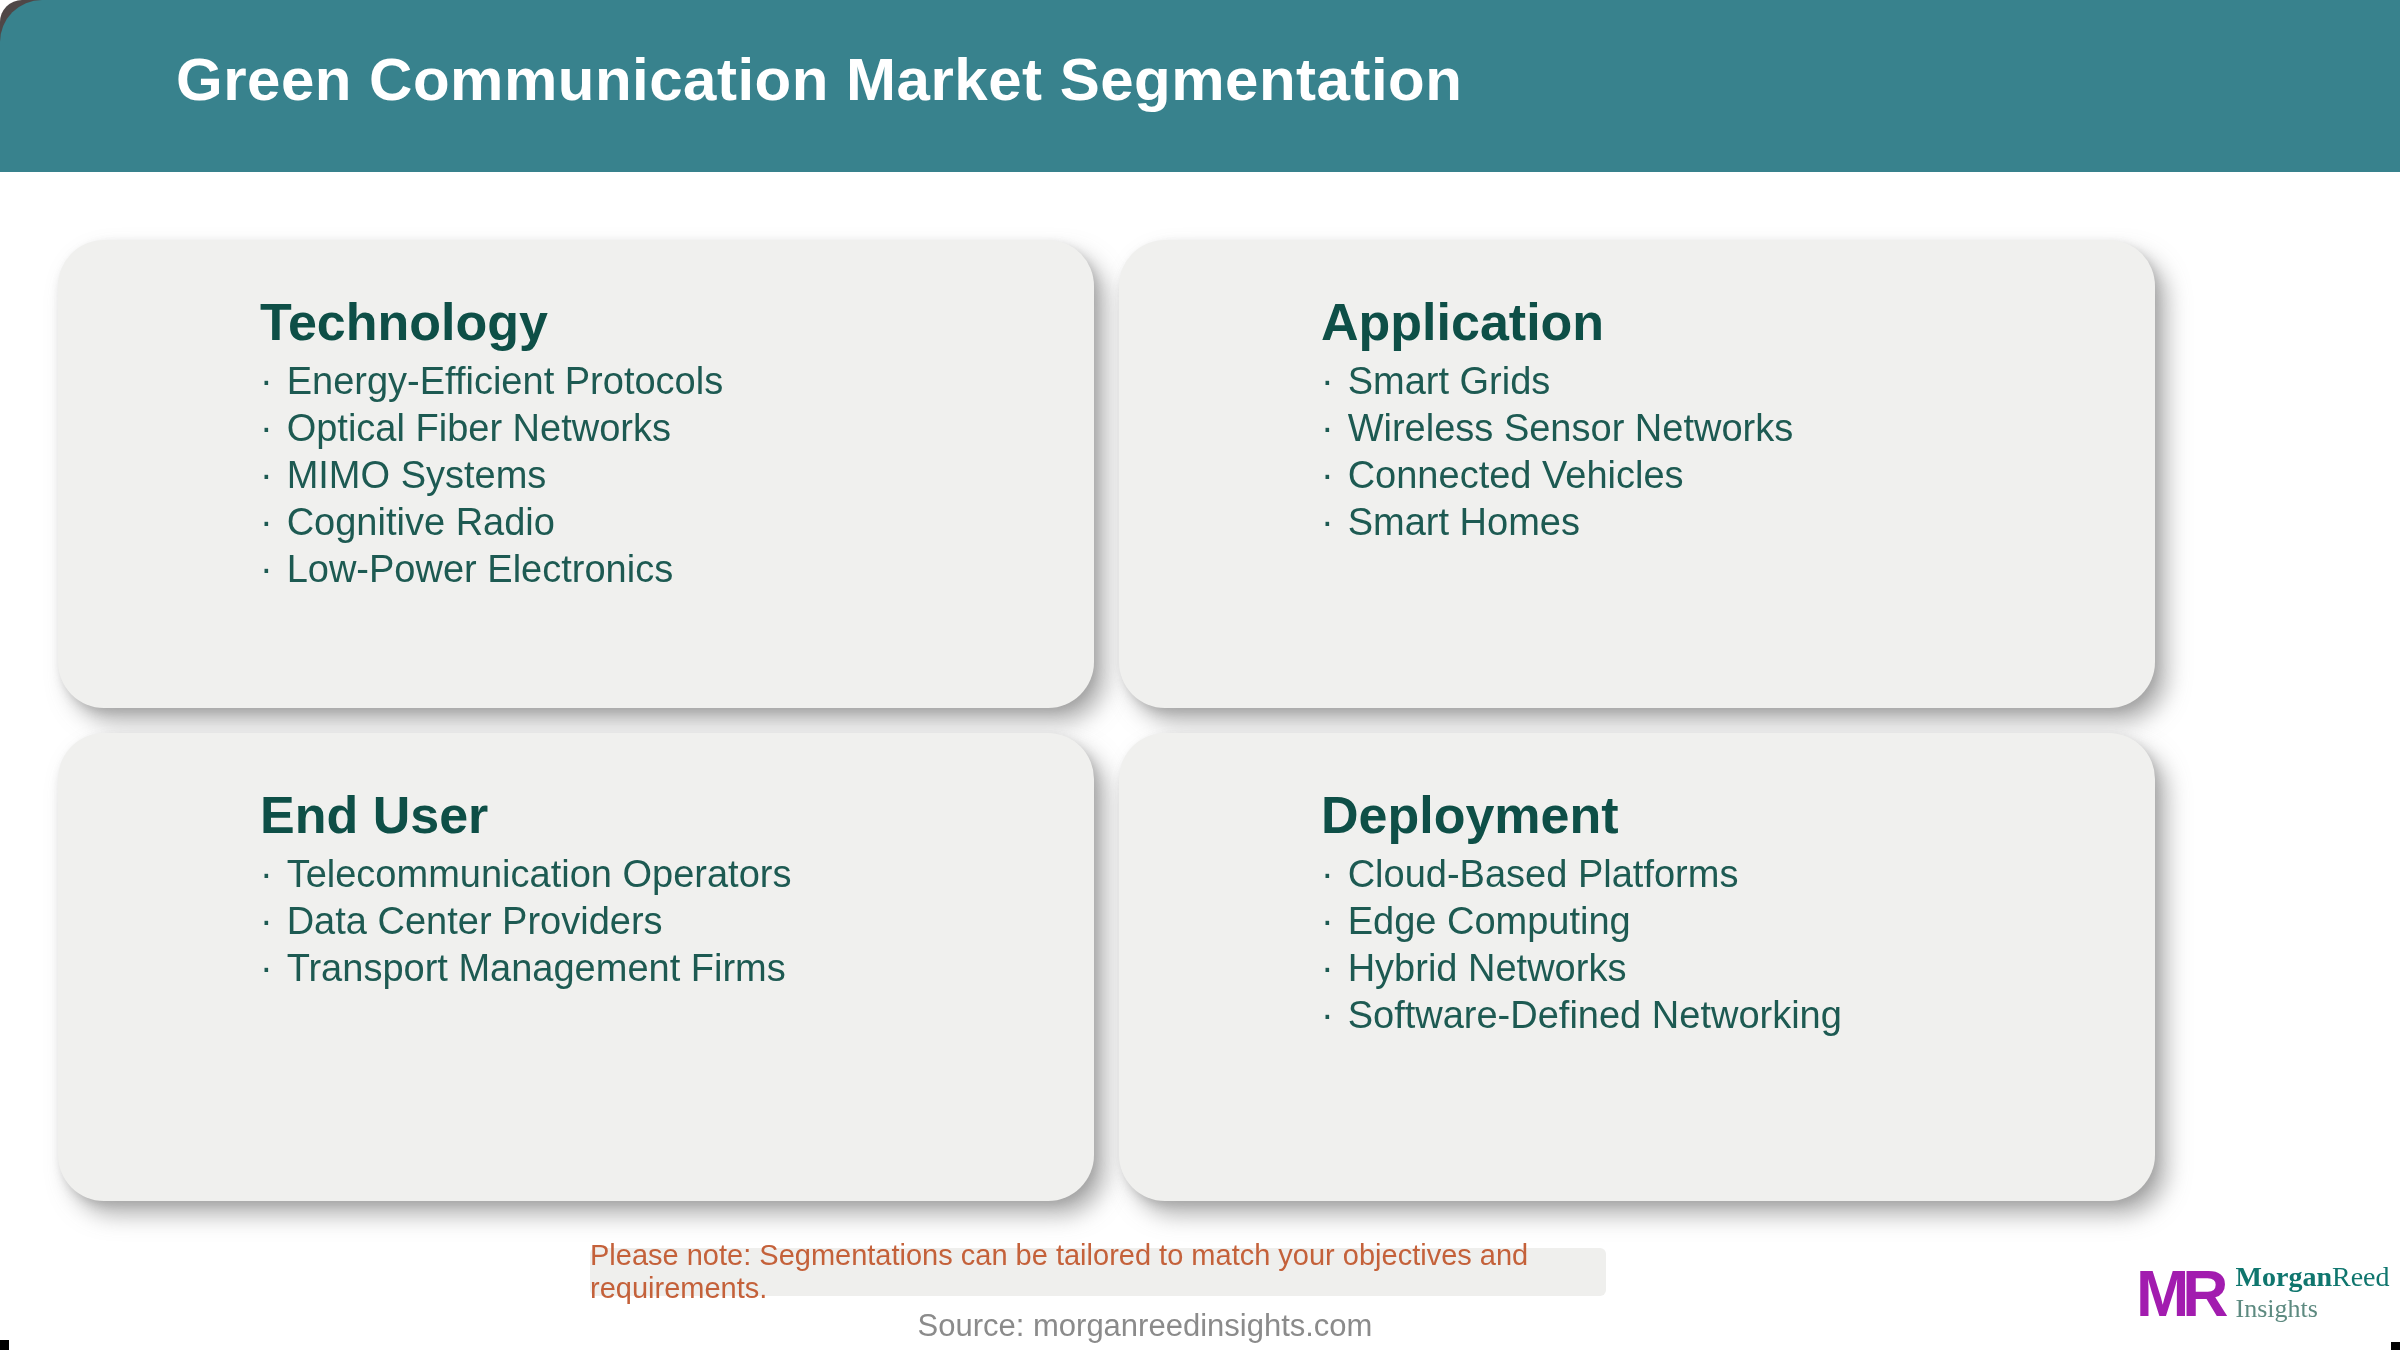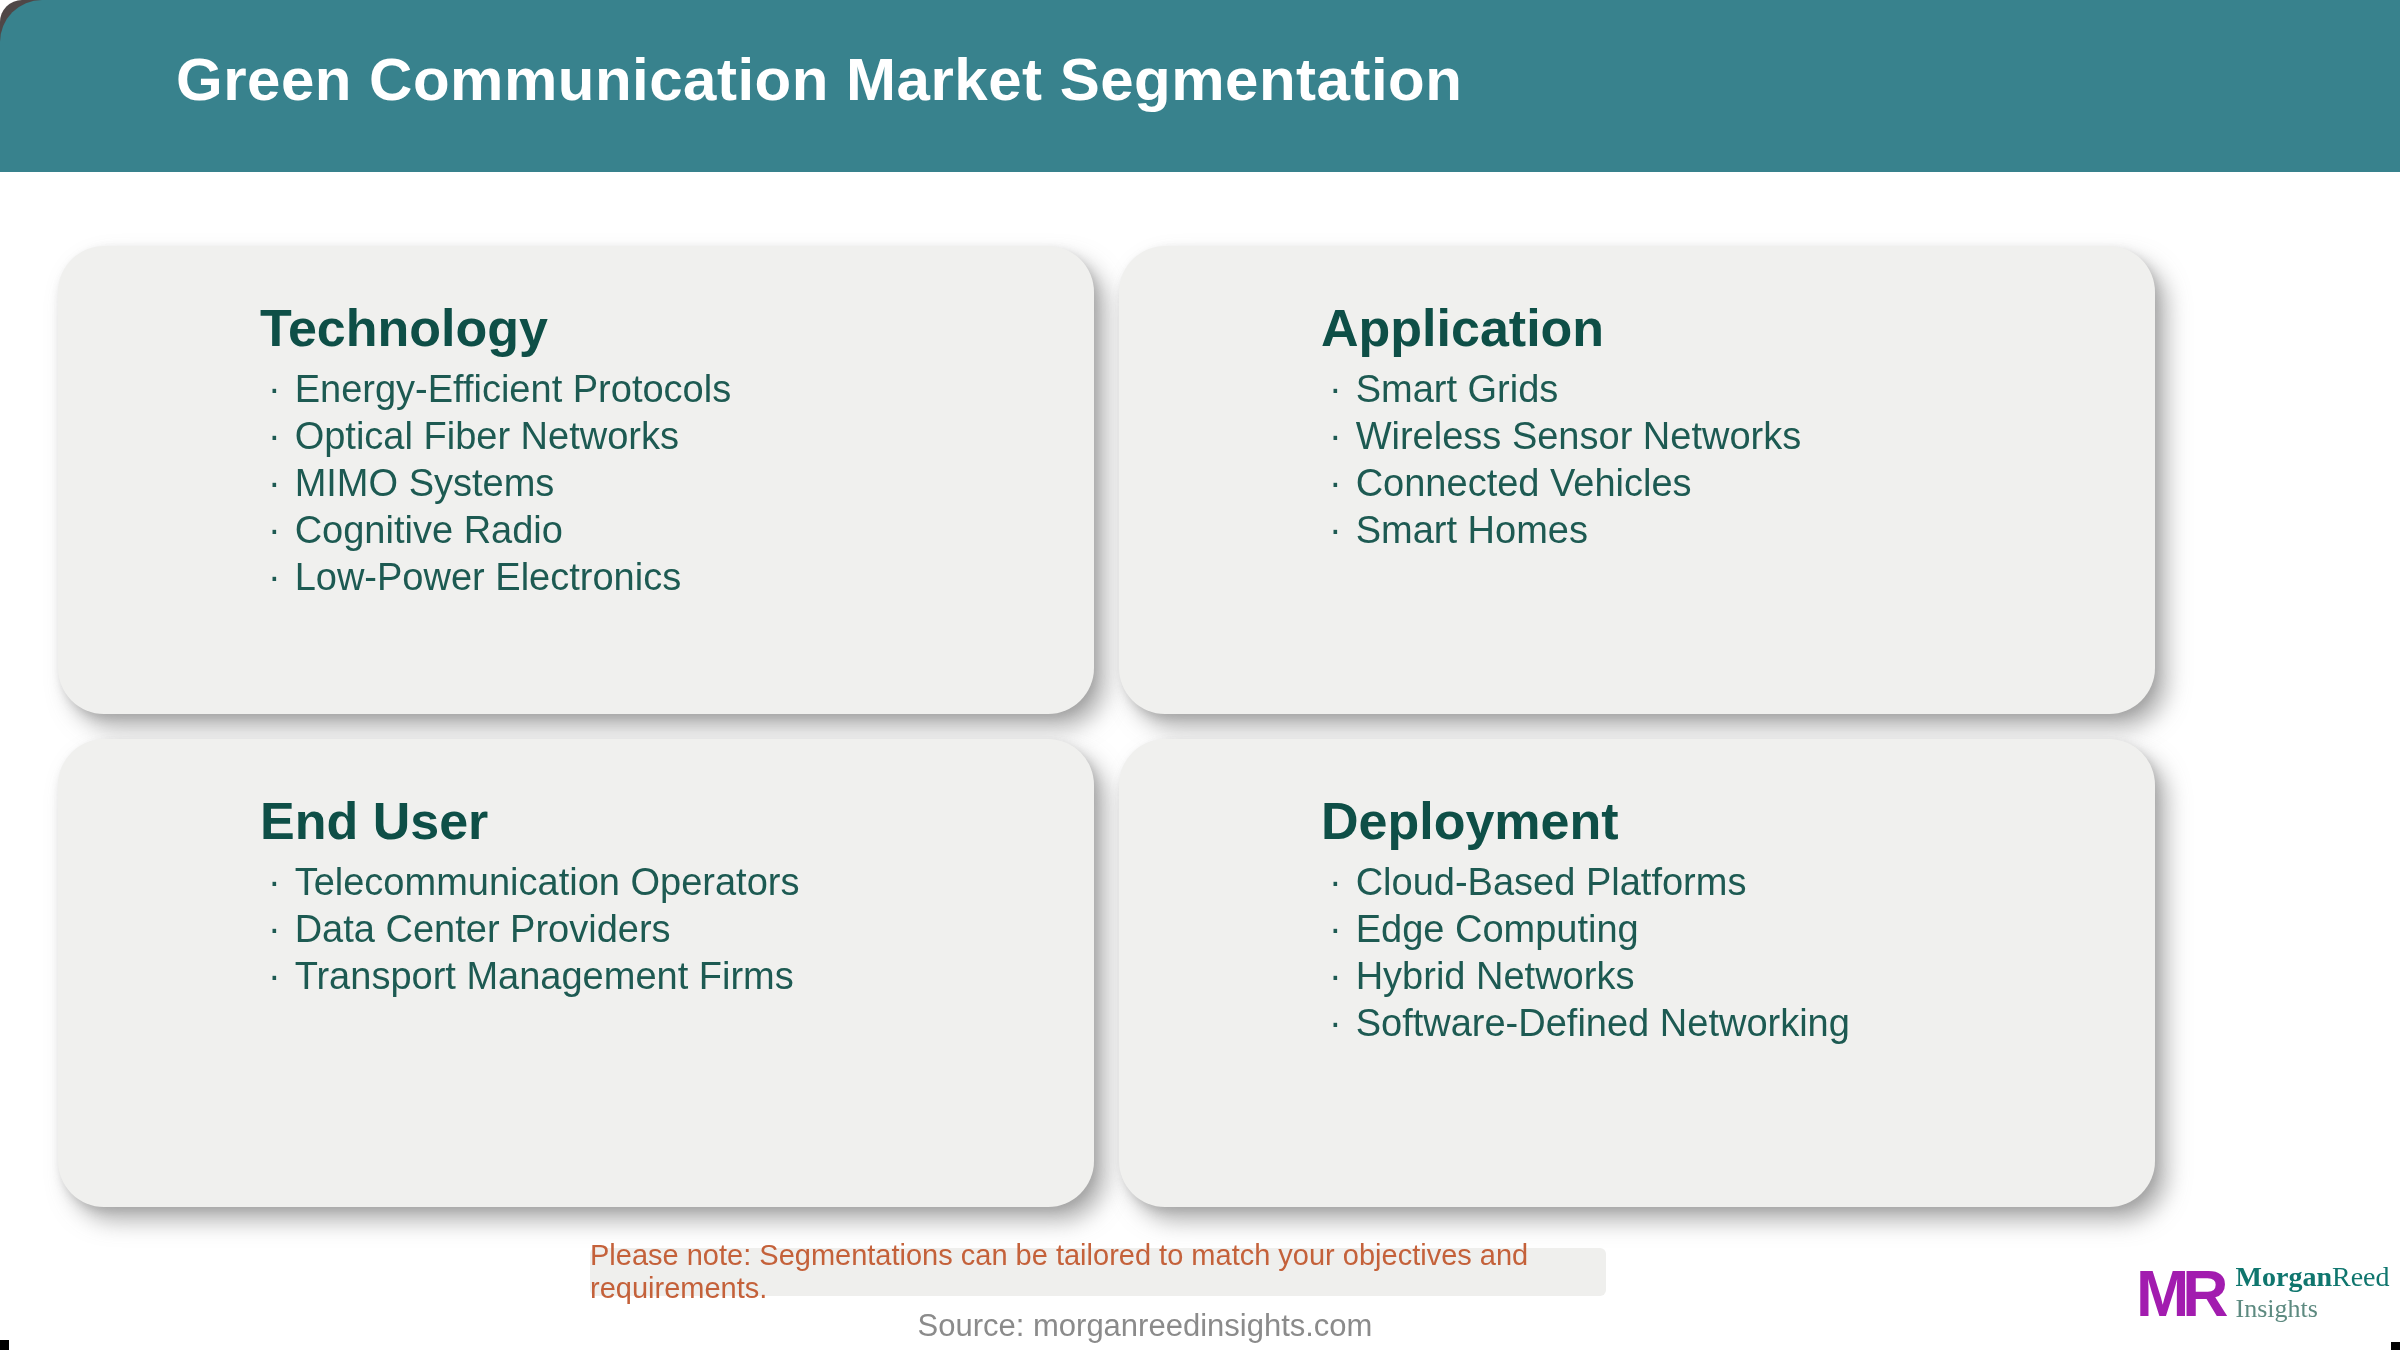--- a/index.html
+++ b/index.html
@@ -25,21 +25,21 @@
     display:flex;align-items:center;padding-left:44px;
   }
   .header h1{
     margin:0 0 14px 132px;
     color:#ffffff;
     font-size:60px;
     font-weight:700;
     letter-spacing:0.5px;
   }
   .cards{
-    position:absolute;left:58px;top:246px;
+    position:absolute;left:58px;top:240px;
     display:grid;
     grid-template-columns:1036px 1036px;
     grid-template-rows:468px 468px;
     column-gap:115px;
     row-gap:40px;
     gap:25px;
   }
   .card{
     background:#f0f0ee;
     border-radius:46px;
@@ -49,21 +49,21 @@
   }
   .card-title{
     margin:0 0 6px 0;
     font-size:52px;
     line-height:60px;
     font-weight:700;
     color:#0e4f47;
   }
   .card-list{
     list-style:none;
-    margin:8px;padding:0;
+    margin:0;padding:0;
   }
   .card-list li{
     font-size:38px;
     line-height:47px;
     color:#1d5a52;
     white-space:nowrap;
   }
   .bullet{
     display:inline-block;
     margin-right:14px;

